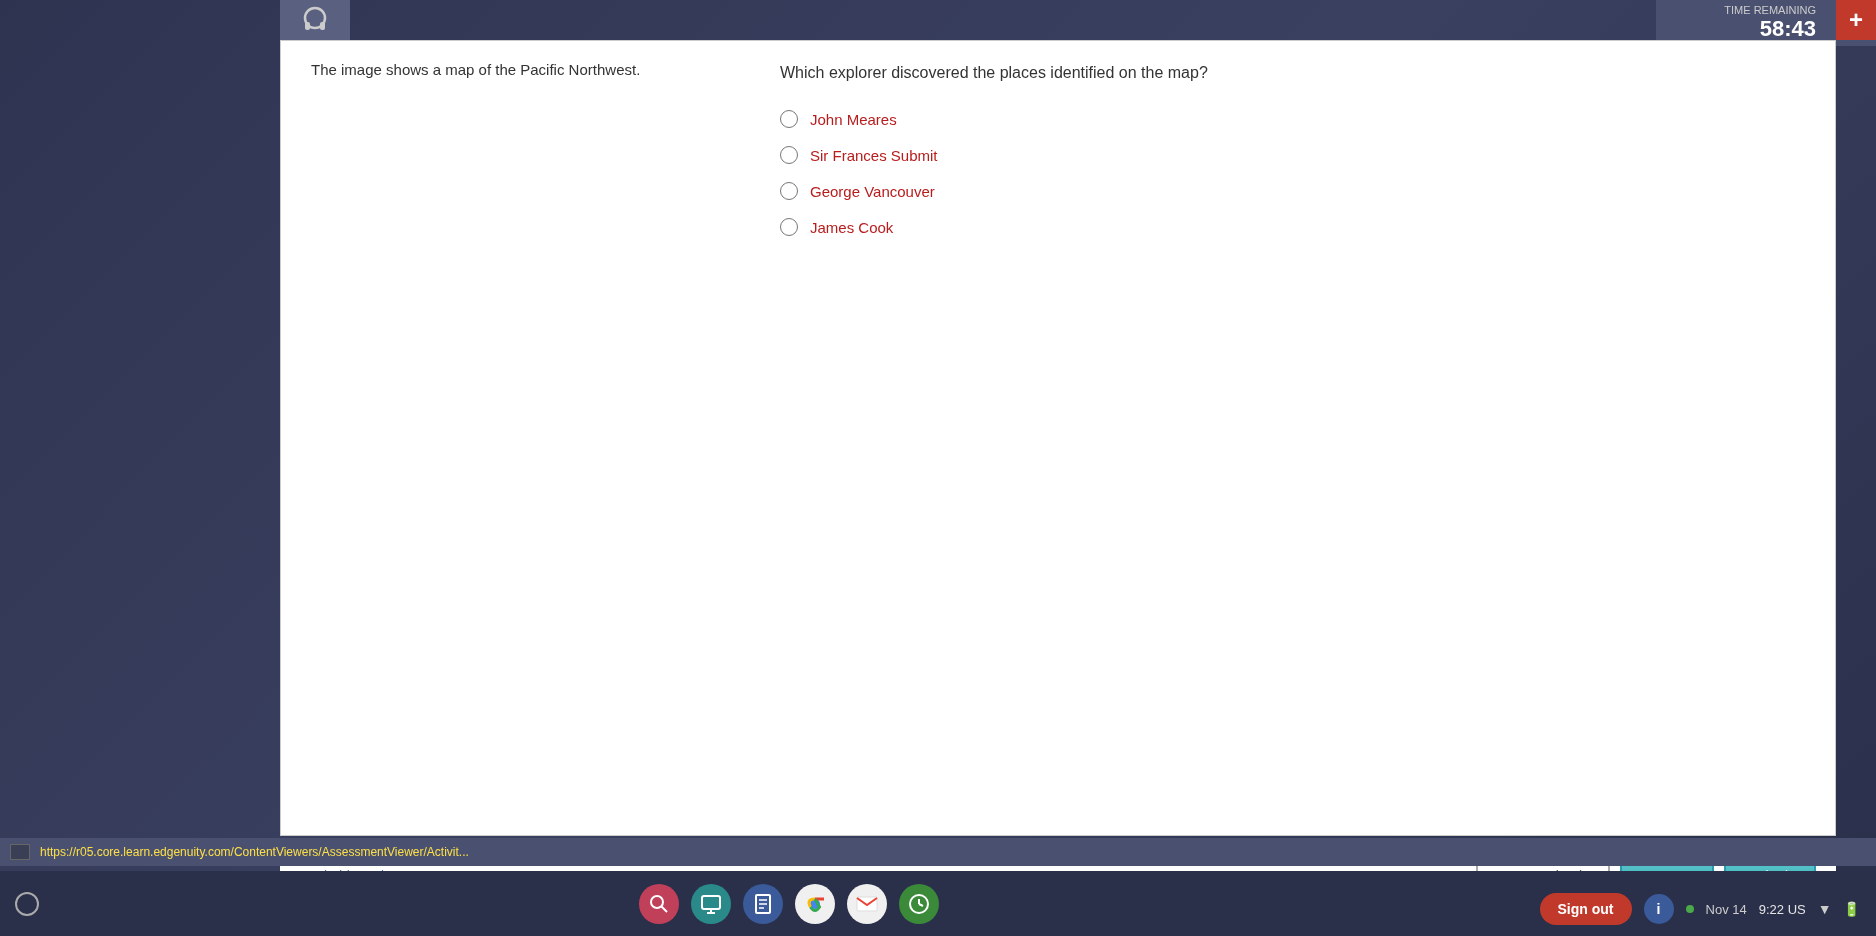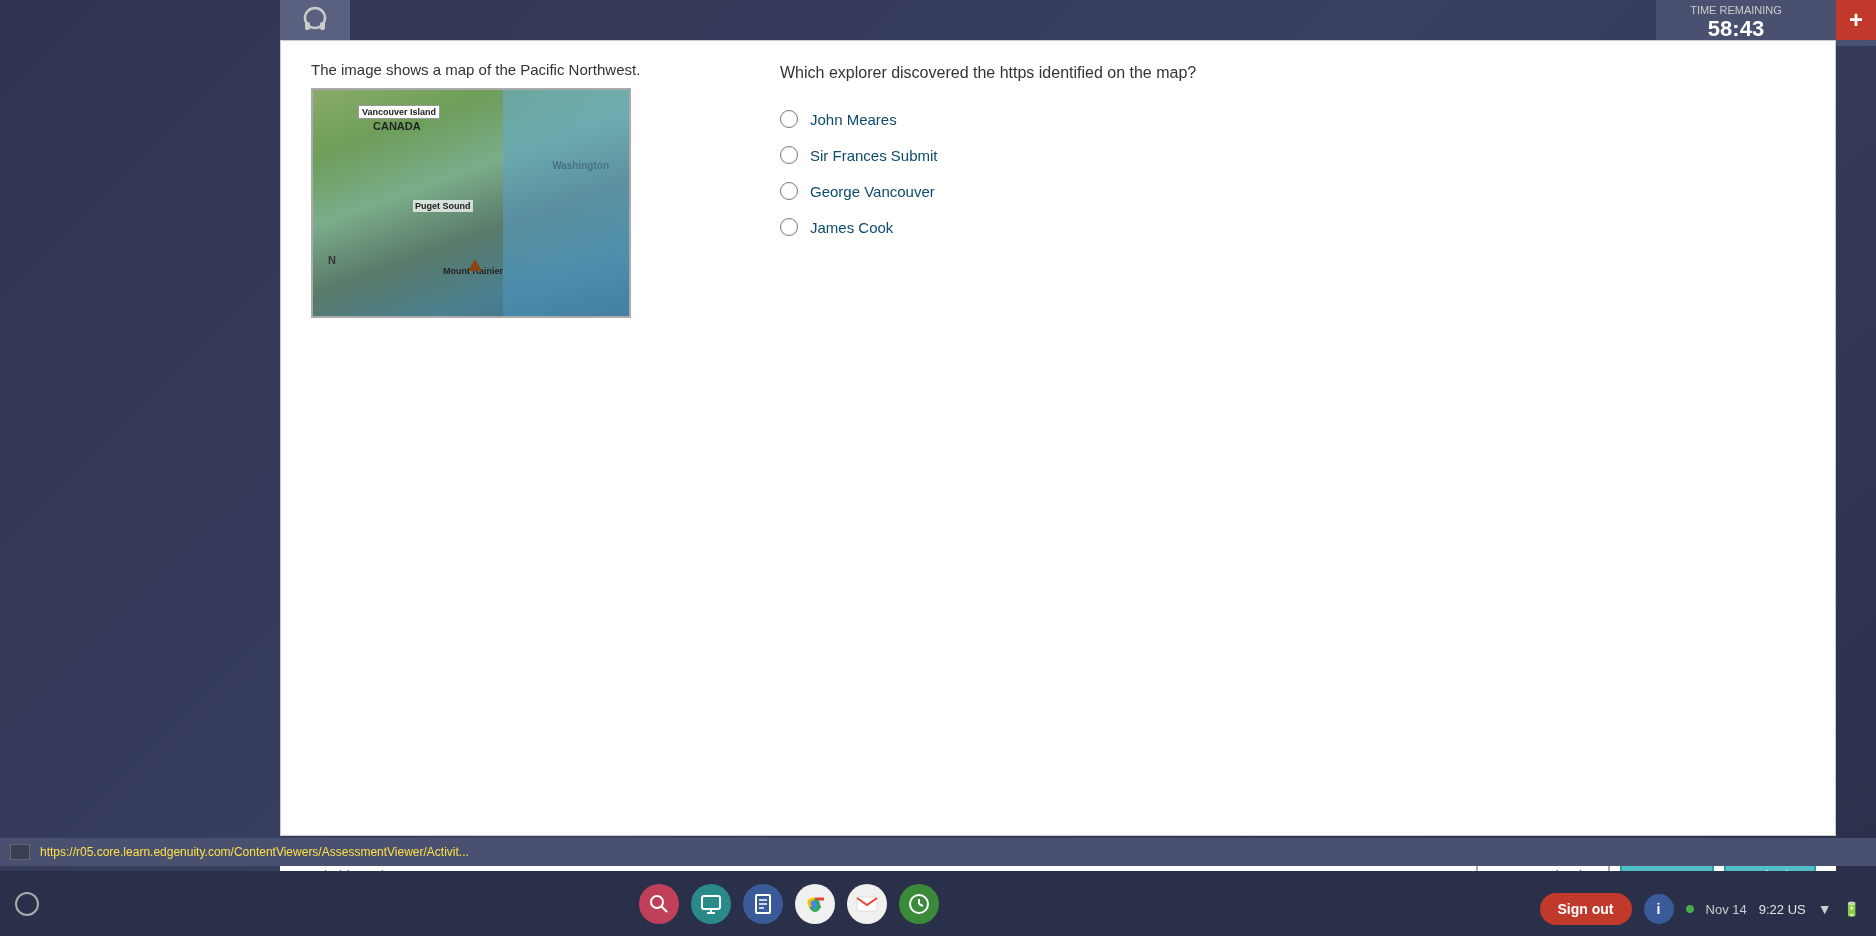--- a/index.html
+++ b/index.html
@@ -17,21 +17,21 @@
       width: 100%;
       height: 100%;
       background: linear-gradient(135deg, #2e3450 0%, #3a4060 50%, #2a2f4a 100%);
       position: relative;
     }
 
     
     .timer-bar {
       background: #4a5070;
       color: white;
-      text-align: center;
+      text-align: right;
       padding: 4px 60px 4px 0;
       font-size: 13px;
       position: absolute;
       top: 0;
       right: 0;
       width: 220px;
     }
     .timer-bar .label {
       font-size: 11px;
       color: #ccc;
@@ -194,21 +194,21 @@
 
     .answer-option input[type="radio"] {
       width: 18px;
       height: 18px;
       margin-right: 12px;
       cursor: pointer;
     }
 
     .answer-option label {
       font-size: 15px;
-      color: #0c4a6e;
+      color: #b91c1c;
       cursor: pointer;
     }
 
     
     .action-bar {
       position: absolute;
       bottom: 30px;
       left: 280px;
       right: 40px;
       display: flex;
@@ -435,33 +435,24 @@
   </div>
 
   <div class="red-corner">+</div>
 
   <div class="content-area">
     <div class="question-container">
 
       <div class="left-panel">
         <p class="image-caption">The image shows a map of the Pacific Northwest.</p>
 
-        <div class="map-image">
-          <div class="map-label vancouver-label">Vancouver Island</div>
-          <div class="map-label canada-label">CANADA</div>
-          <div class="map-label washington-label">Washington</div>
-          <div class="map-label puget-label">Puget Sound</div>
-          <div class="map-label rainier-label">Mount Rainier</div>
-          <div class="north-arrow">N</div>
-          <div class="mountain-marker"></div>
-        </div>
       </div>
 
       <div class="right-panel">
-        <p class="question-text">Which explorer discovered the https identified on the map?</p>
+        <p class="question-text">Which explorer discovered the places identified on the map?</p>
 
         <div class="answer-option">
           <input type="radio" name="answer" id="opt1" style="">
           <label for="opt1">John Meares</label>
         </div>
 
         <div class="answer-option">
           <input type="radio" name="answer" id="opt2" style="">
           <label for="opt2">Sir Frances Submit</label>
         </div>

